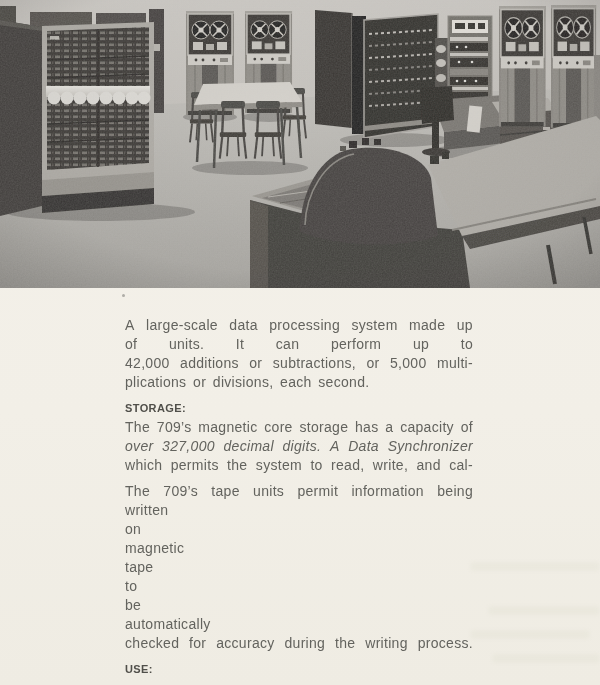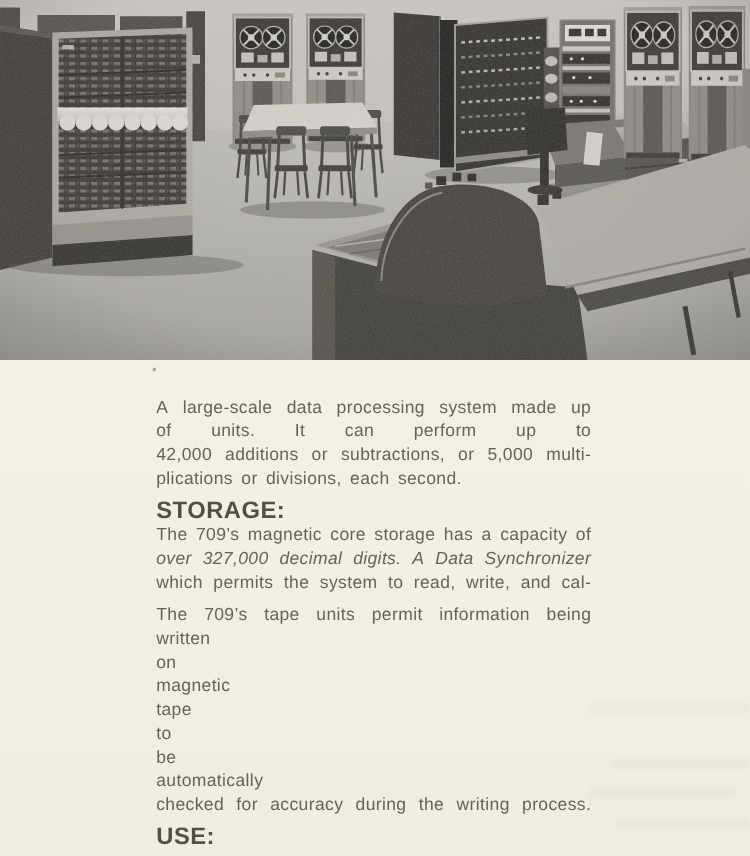--- a/index.html
+++ b/index.html
@@ -3,21 +3,21 @@
 <meta charset="utf-8">
 <style>
   html,body{margin:0;padding:0;overflow:hidden;}
   body{width:600px;height:685px;background:#f2efe8;font-family:"Liberation Sans",sans-serif;}
   .page{position:relative;width:600px;height:685px;background:linear-gradient(180deg,#f4f1ea 0%,#f2efe7 60%,#efecE3 100%);}
   .photo-wrap{position:absolute;left:0;top:0;width:600px;height:288px;}
   .photo-wrap svg{display:block;}
   .text-col{position:absolute;left:125px;top:316px;width:348px;color:#63635e;font-size:14px;line-height:19px;letter-spacing:.3px;}
   .para{margin:0 0 7px 0;}
   .ln{display:block;word-spacing:2.5px;white-space:nowrap;}
-  h3{margin:0;font-size:19px;line-height:19px;font-weight:bold;color:#504f4a;letter-spacing:.4px;word-spacing:2px;}
+  h3{margin:0;font-size:11px;line-height:19px;font-weight:bold;color:#504f4a;letter-spacing:.4px;word-spacing:2px;}
   .bleed{position:absolute;height:9px;background:#a9b08e;opacity:.07;filter:blur(2px);border-radius:4px;}
   .b1{left:470px;top:562px;width:130px;}
   .b2{left:488px;top:606px;width:112px;}
   .b3{left:470px;top:630px;width:120px;}
   .b4{left:492px;top:654px;width:108px;}
   .speck{position:absolute;left:122px;top:294px;width:3px;height:3px;border-radius:50%;background:#8a8884;opacity:.65;}
 </style>
 </head>
 <body>
 

